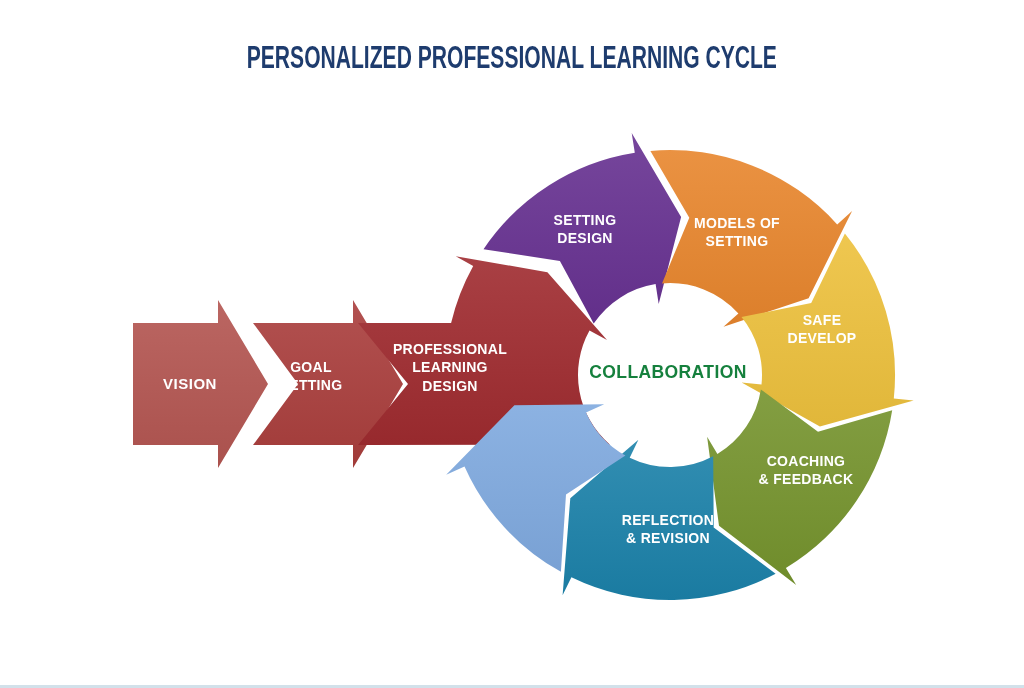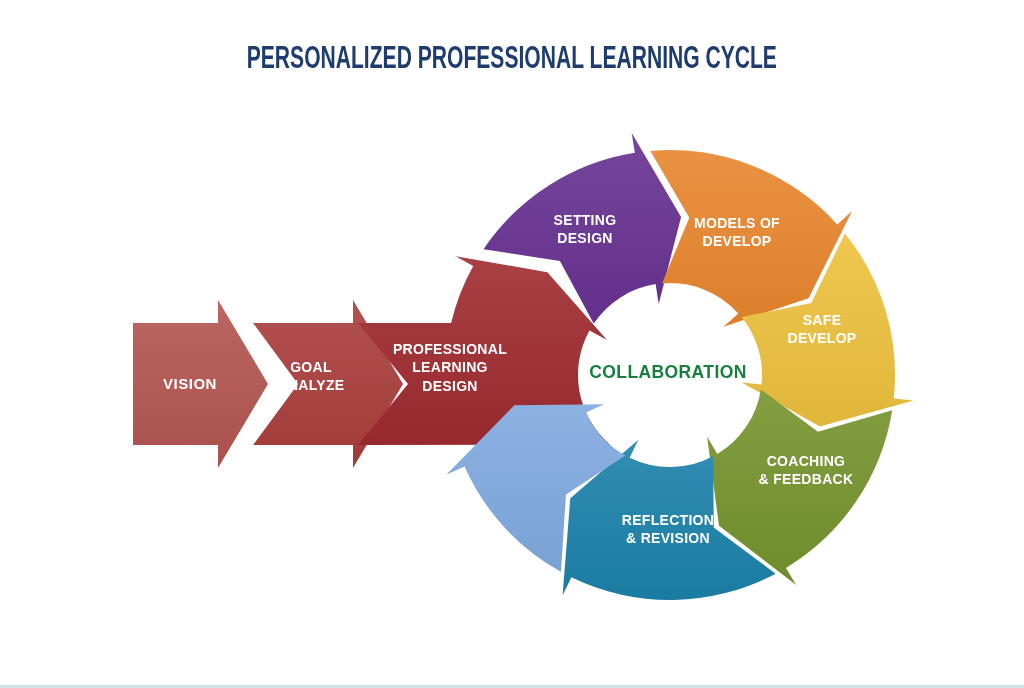--- a/index.html
+++ b/index.html
@@ -71,28 +71,28 @@
         <path d="M 775.6 573.7 A 225 225 0 0 1 571.4 577.2 L 562.6 595.2 L 570.3 498.2 L 638.4 439.7 L 629.7 457.7 A 92 92 0 0 0 713.2 456.2 L 713.7 527.4 Z" fill="url(#g-seg4)"></path>
         <path d="M 133 323 L 218 323 L 218 300 L 268 384 L 218 468 L 218 445 L 133 445 Z" fill="url(#g-lin0)"></path>
         <path d="M 253 323 L 353 323 L 353 300 L 403 384 L 353 468 L 353 445 L 253 445 L 298 384 Z" fill="url(#g-lin1)"></path>
         <path d="M 358 323 L 451.1 322.9 A 225 225 0 0 1 473.2 265.9 L 455.7 256.2 L 547.4 272.2 L 607.0 340.1 L 589.5 330.4 A 92 92 0 0 0 610.0 444.7 L 358 445 L 408 384 Z" fill="url(#g-lin2)"></path>
         <path d="M 560.9 571.8 A 225 225 0 0 1 464.5 466.5 L 446.2 474.7 L 514.4 405.2 L 604.2 404.3 L 586.0 412.4 A 92 92 0 0 0 625.4 455.5 L 566.0 494.6 Z" fill="url(#g-seg5)"></path>
       </g>
   </svg>
 
   <div class="lbl lbl-vision" style="left:190px;top:384px">VISION</div>
   <div class="lbl lbl-mid" style="left:311px;top:376px">GOAL
-ANALYZE</div>
+SETTING</div>
   <div class="lbl lbl-mid" style="left:450px;top:368px">PROFESSIONAL
 LEARNING
 DESIGN</div>
   <div class="lbl" style="left:585px;top:229px">SETTING
 DESIGN</div>
   <div class="lbl" style="left:737px;top:232px">MODELS OF
-DEVELOP</div>
+SETTING</div>
   <div class="lbl" style="left:822px;top:329px">SAFE
 DEVELOP</div>
   <div class="lbl" style="left:806px;top:470px">COACHING
 &amp; FEEDBACK</div>
   <div class="lbl" style="left:668px;top:529px">REFLECTION
 &amp; REVISION</div>
   <div class="lbl lbl-collab" style="left: 668px; top: 373px; color: #15803d;">COLLABORATION</div>
 
   <div id="footer-rule" style="background: rgb(210, 225, 234);"></div>
 </div>

